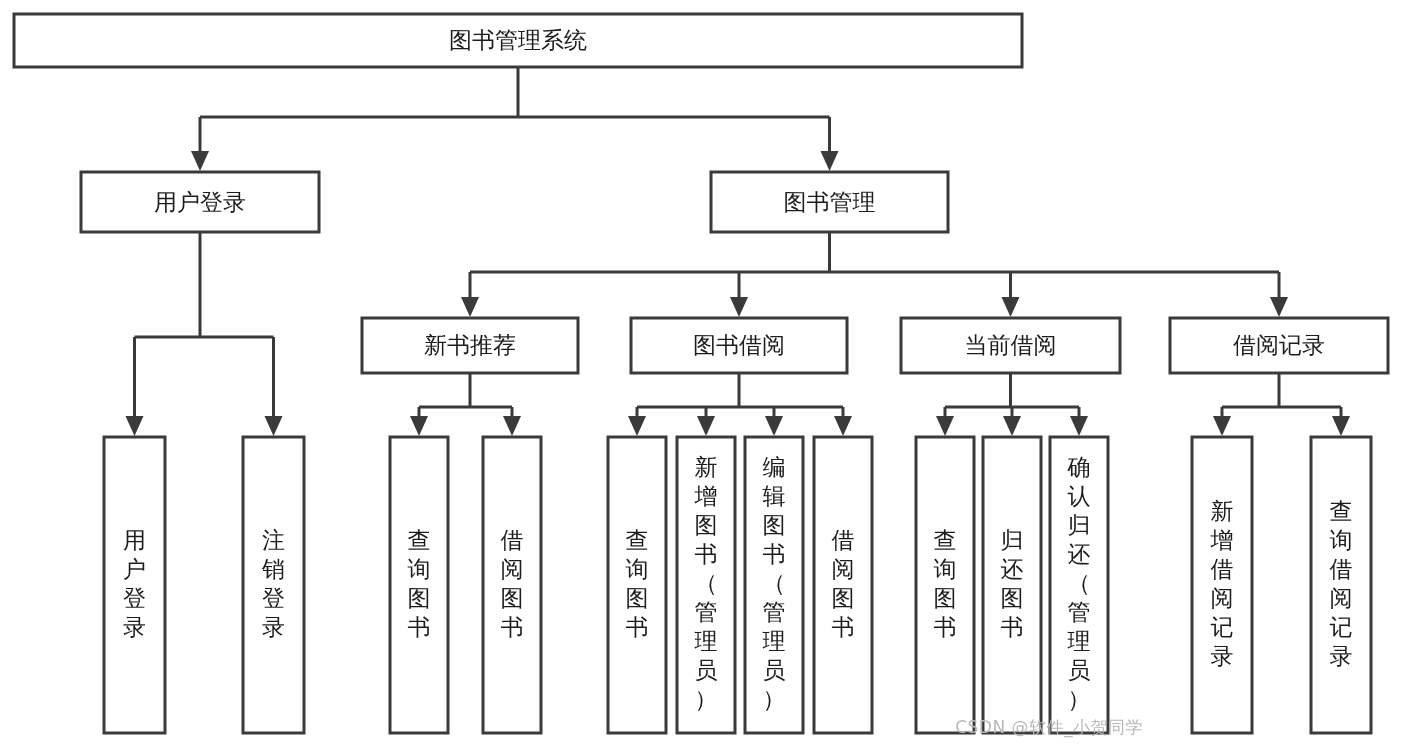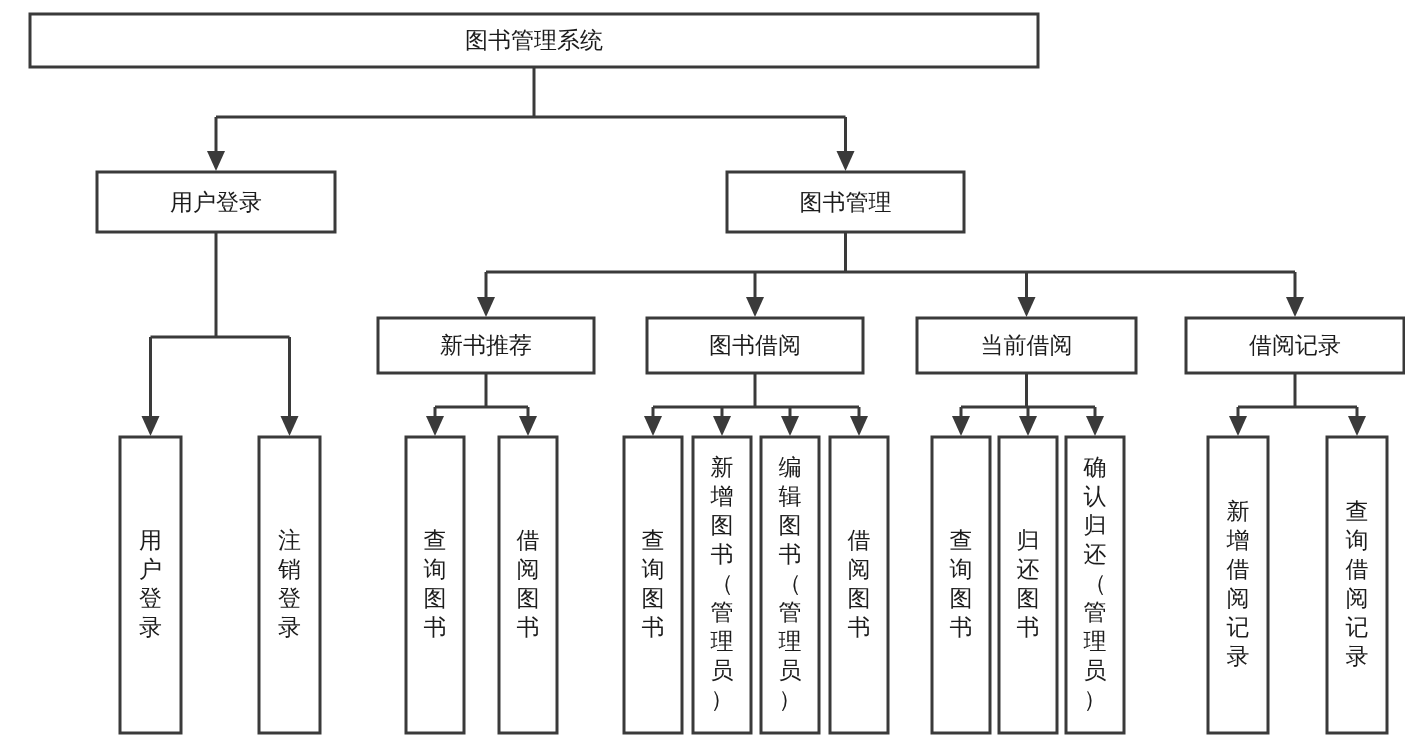--- a/index.html
+++ b/index.html
@@ -10,21 +10,21 @@
   }
   body {
     width: 1405px;
     height: 747px;
     position: relative;
     overflow: hidden;
     font-family: "DejaVu Sans", "Liberation Sans", sans-serif;
   }
   #diagram-root {
     position: absolute;
-    left: 16px;
+    left: 0;
     top: 0;
     width: 1157px;
     height: 747px;
   }
   svg#flow-svg {
     display: block;
     width: 1405px;
     height: 747px;
   }
   .node-box {
@@ -202,13 +202,14 @@
         <g>
           <rect x="1192" y="437" width="60" height="296" class="node-box"></rect>
           <text x="1222" class="node-label-v"><tspan x="1222" y="518.5">新</tspan><tspan x="1222" y="547.5">增</tspan><tspan x="1222" y="576.5">借</tspan><tspan x="1222" y="605.5">阅</tspan><tspan x="1222" y="634.5">记</tspan><tspan x="1222" y="663.5">录</tspan></text>
         </g>
         <g>
           <rect x="1311" y="437" width="60" height="296" class="node-box"></rect>
           <text x="1341" class="node-label-v"><tspan x="1341" y="518.5">查</tspan><tspan x="1341" y="547.5">询</tspan><tspan x="1341" y="576.5">借</tspan><tspan x="1341" y="605.5">阅</tspan><tspan x="1341" y="634.5">记</tspan><tspan x="1341" y="663.5">录</tspan></text>
         </g>
       </g>
   </svg>
+  <div class="watermark">CSDN @软件_小贺同学</div>
 </div>
 
 </body></html>

